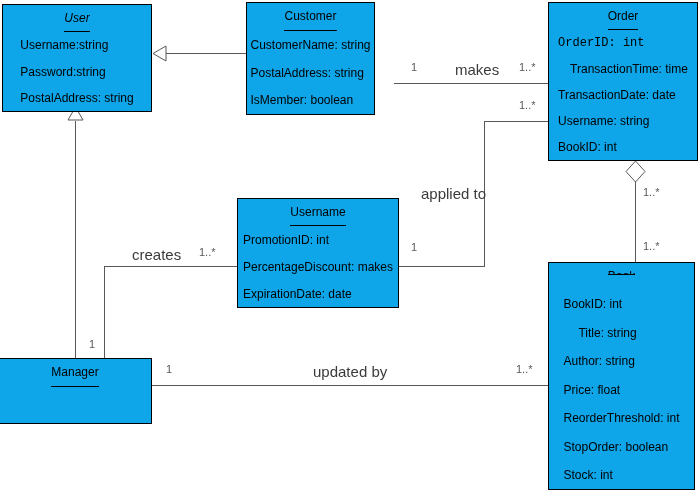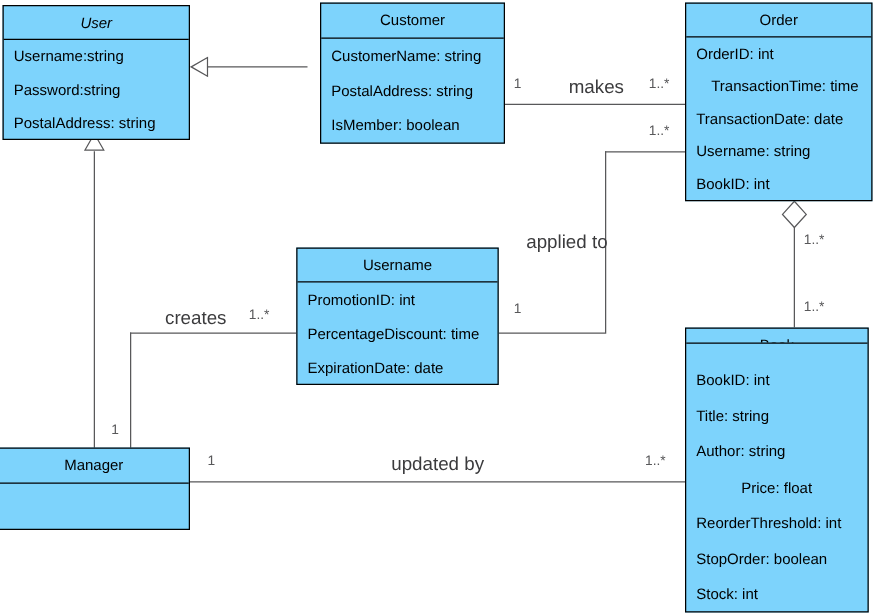--- a/index.html
+++ b/index.html
@@ -17,23 +17,24 @@
     width: 700px;
     height: 491px;
     background: #ffffff;
     overflow: hidden;
   }
   
   .uml-class {
     position: absolute;
     box-sizing: border-box;
     border: 1px solid #000000;
-    background: #7dd3fc;
+    background: #0ea5e9;
     display: flex;
     flex-direction: column;
+    align-items: center;
   }
   .uml-name {
     box-sizing: border-box;
     height: 28px;
     line-height: 27px;
     text-align: center;
     font-size: 12px;
     color: #000000;
     border-bottom: 1px solid #000000;
     white-space: nowrap;
@@ -145,60 +146,60 @@
 
   <div class="uml-class" style="left:2px; top:4px; width:150px; height:108px;">
     <div class="uml-name abstract">User</div>
     <div class="uml-attrs">
       <div class="uml-attr" style="height:26px;">Username:string</div>
       <div class="uml-attr" style="height:27px;">Password:string</div>
       <div class="uml-attr" style="height:26px;">PostalAddress: string</div>
     </div>
   </div>
 
-  <div class="uml-class" style="left:256px; top:2px; width:148px; height:113px;">
+  <div class="uml-class" style="left:246px; top:2px; width:129px; height:113px;">
     <div class="uml-name">Customer</div>
     <div class="uml-attrs">
       <div class="uml-attr" style="height:28px;">CustomerName: string</div>
       <div class="uml-attr" style="height:27px;">PostalAddress: string</div>
       <div class="uml-attr" style="height:27px;">IsMember: boolean</div>
     </div>
   </div>
 
   <div class="uml-class" style="left:548px; top:2px; width:150px; height:159px;">
     <div class="uml-name">Order</div>
     <div class="uml-attrs">
-      <div class="uml-attr" style="height:26px;">OrderID: int</div>
+      <div class="uml-attr" style="height:26px;font-family:Liberation Mono, monospace;">OrderID: int</div>
       <div class="uml-attr" style="height:26px;margin-left:12px;">TransactionTime: time</div>
       <div class="uml-attr" style="height:26px;">TransactionDate: date</div>
       <div class="uml-attr" style="height:26px;">Username: string</div>
       <div class="uml-attr" style="height:26px;">BookID: int</div>
     </div>
   </div>
 
   <div class="uml-class" style="left:237px; top:198px; width:162px; height:110px;">
     <div class="uml-name">Username</div>
     <div class="uml-attrs">
       <div class="uml-attr" style="height:27px;">PromotionID: int</div>
-      <div class="uml-attr" style="height:27px;">PercentageDiscount: time</div>
+      <div class="uml-attr" style="height:27px;">PercentageDiscount: makes</div>
       <div class="uml-attr" style="height:27px;">ExpirationDate: date</div>
     </div>
   </div>
 
   <div class="uml-class" style="left:-2px; top:358px; width:154px; height:66px;">
     <div class="uml-name">Manager</div>
     <div class="uml-attrs"></div>
   </div>
 
   <div class="uml-class" style="left:548px; top:262px; width:147px; height:228px;gap:15px;">
     <div class="uml-name">Book</div>
     <div class="uml-attrs">
       <div class="uml-attr" style="height:28px;">BookID: int</div>
-      <div class="uml-attr" style="height:29px;">Title: string</div>
+      <div class="uml-attr" style="height:29px;margin-left:15px;">Title: string</div>
       <div class="uml-attr" style="height:28px;">Author: string</div>
-      <div class="uml-attr" style="height:29px;margin-left:36px;">Price: float</div>
+      <div class="uml-attr" style="height:29px;">Price: float</div>
       <div class="uml-attr" style="height:28px;">ReorderThreshold: int</div>
       <div class="uml-attr" style="height:29px;">StopOrder: boolean</div>
       <div class="uml-attr" style="height:28px;">Stock: int</div>
     </div>
   </div>
 
 </div>
 
 </body></html>

